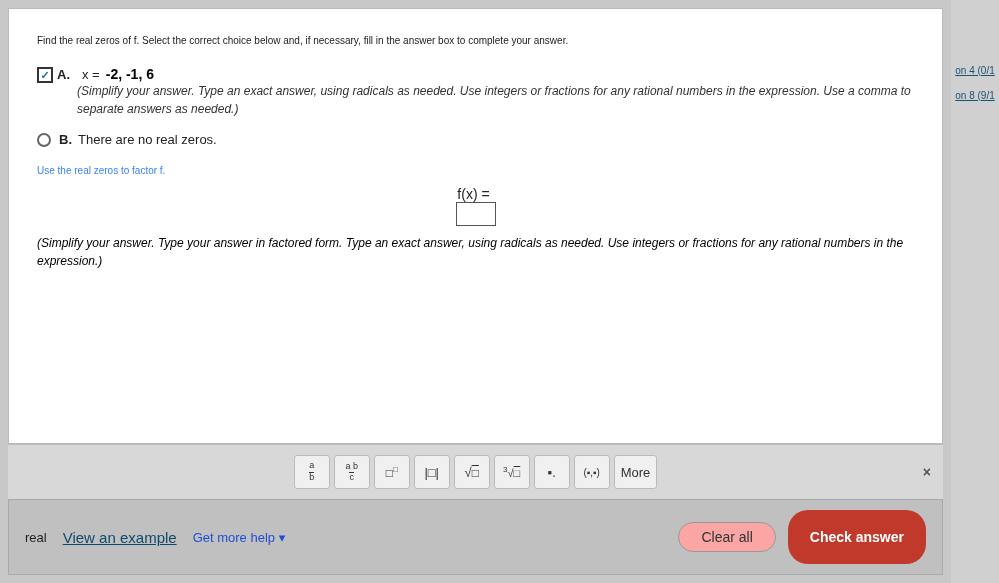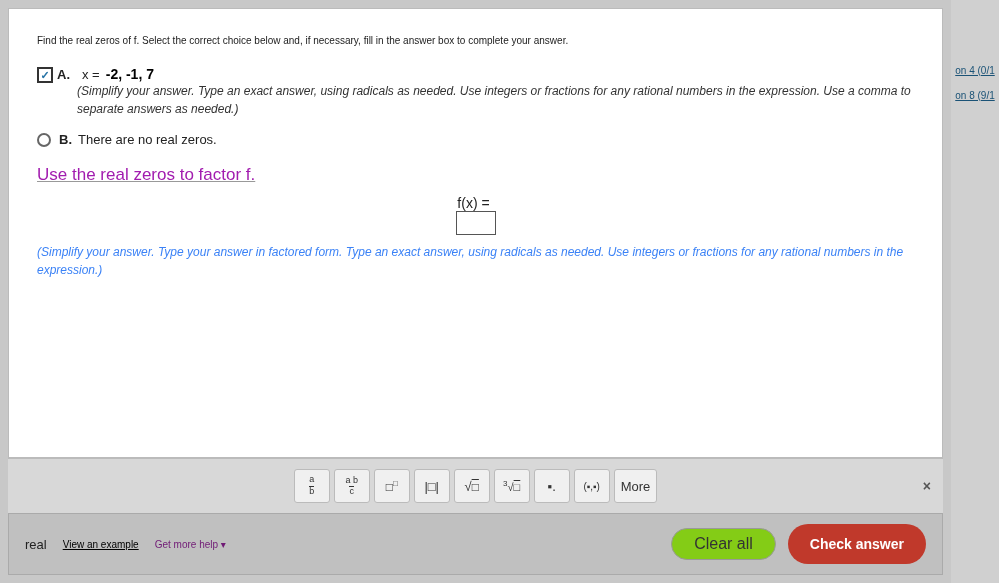--- a/index.html
+++ b/index.html
@@ -131,24 +131,23 @@
     .radio-unchecked {
       width: 14px;
       height: 14px;
       border: 2px solid #666;
       border-radius: 50%;
       flex-shrink: 0;
       margin-right: 4px;
     }
 
     .use-zeros-text {
-      font-size: 17px;
-      color: #a21caf;
+      font-size: 10px;
+      color: #3b82f6;
       margin-bottom: 10px;
-      text-decoration: underline;
       text-decoration-color: #999;
     }
 
     .fx-row {
       display: flex;
       align-items: center;
       margin-bottom: 8px;
       font-size: 14px;
       flex-direction: column;
     }
@@ -164,21 +163,21 @@
       height: 24px;
       border: 1px solid #555;
       background: #fff;
       outline: none;
       font-size: 13px;
       padding: 2px 4px;
     }
 
     .simplify-instruction {
       font-size: 12px;
-      color: #3b82f6;
+      color: #000000;
       line-height: 1.5;
       font-style: italic;
     }
 
     .toolbar-area {
       background: #d8d8d8;
       margin: 0 8px;
       padding: 10px 12px;
       display: flex;
       align-items: center;
@@ -229,60 +228,60 @@
       align-items: center;
       gap: 16px;
     }
 
     .this-label {
       font-size: 13px;
       color: #222;
     }
 
     .view-example-btn {
-      font-size: 10px;
-      color: #000000;
+      font-size: 15px;
+      color: #0c4a6e;
       text-decoration: underline;
       cursor: pointer;
       background: none;
       border: none;
       text-align: right;
     }
 
     .get-help-btn {
-      font-size: 10px;
-      color: #701a75;
+      font-size: 13px;
+      color: #1d4ed8;
       cursor: pointer;
       background: none;
       border: none;
     }
 
     .footer-right {
       display: flex;
       align-items: center;
       gap: 12px;
     }
 
     .clear-all-btn {
-      font-size: 16px;
+      font-size: 14px;
       color: #333;
-      background: #84cc16;
+      background: #fca5a5;
       border: 1px solid #999;
       border-radius: 20px;
       padding: 6px 22px;
       cursor: pointer;
     }
 
     .check-answer-btn {
       font-size: 14px;
       color: #fff;
       background: #c0392b;
       border: none;
       border-radius: 20px;
-      padding: 12px 22px;
+      padding: 19px 22px;
       cursor: pointer;
       font-weight: bold;
     }
 
     .fraction-icon {
       display: flex;
       flex-direction: column;
       align-items: center;
       font-size: 9px;
       line-height: 1.1;
@@ -308,21 +307,21 @@
     <div class="question-panel">
 
       <p class="question-text">Find the real zeros of f. Select the correct choice below and, if necessary, fill in the answer box to complete your answer.</p>
 
       <div class="option-a">
         <div class="checkbox-checked"></div>
         <div>
           <div style="display:flex; align-items:baseline; gap:6px; flex-wrap:wrap;">
             <span class="option-label">A.</span>
             <span style="font-size:13px; color:#222;">x =</span>
-            <span class="answer-value">-2, -1, 7</span>
+            <span class="answer-value">-2, -1, 6</span>
           </div>
           <p class="sub-instruction">(Simplify your answer. Type an exact answer, using radicals as needed. Use integers or fractions for any rational numbers in the expression. Use a comma to separate answers as needed.)</p>
         </div>
       </div>
 
       <div class="option-b">
         <div class="radio-unchecked"></div>
         <span class="option-label" style="margin-left:4px;">B.</span>
         <span style="font-size:13px; color:#222;text-align:right;">There are no real zeros.</span>
       </div>

